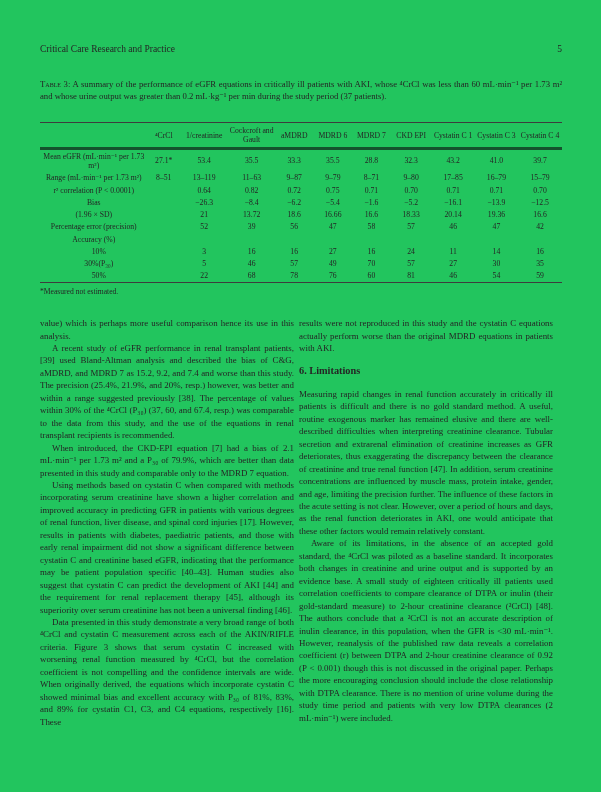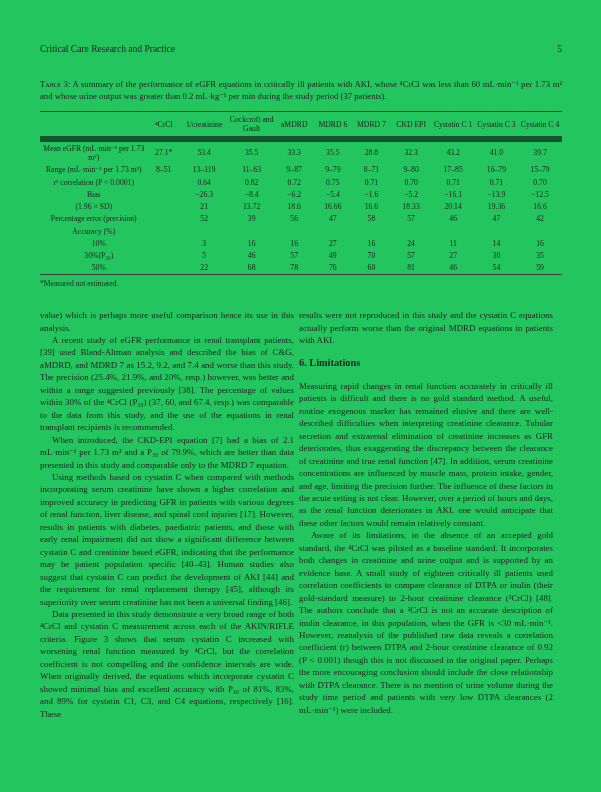--- a/index.html
+++ b/index.html
@@ -20,35 +20,35 @@
     justify-content: space-between;
     align-items: baseline;
     font-size: 9.5px;
     line-height: 11px;
     margin-bottom: 24px;
   }
   .caption {
     font-size: 8.7px;
     line-height: 11.6px;
     text-align: justify;
-    margin-bottom: 9px;
+    margin-bottom: 20px;
   }
   .cap-label { font-variant: small-caps; }
   table.perf {
     width: 100%;
     border-collapse: collapse;
     table-layout: fixed;
     font-size: 7.7px;
     border-top: 1px solid #3d3d3d;
     border-bottom: 1px solid #3d3d3d;
   }
   table.perf thead th {
     font-weight: normal;
     vertical-align: middle;
-    border-bottom: 6px solid #14532d;
+    border-bottom: 3px solid #14532d;
     padding: 3px 1px;
     line-height: 1.18;
   }
   table.perf tbody th, table.perf tbody td {
     font-weight: normal;
     padding: 1.6px 1px;
     line-height: 1.18;
     vertical-align: middle;
   }
   table.perf tbody th { text-align: center; }

